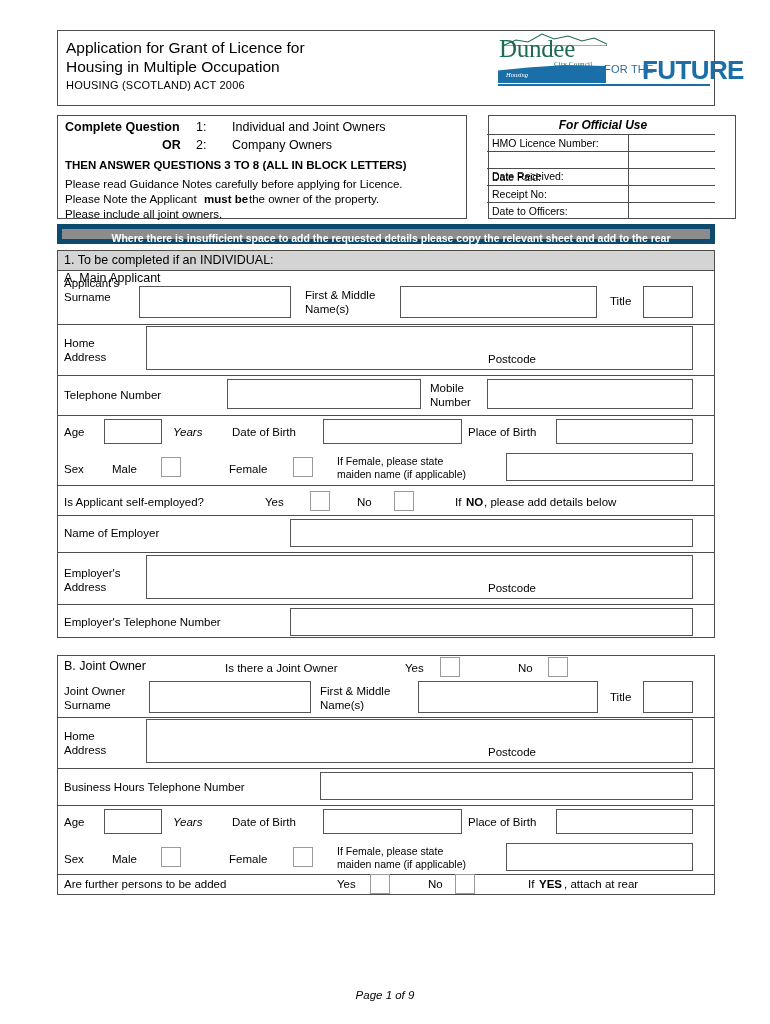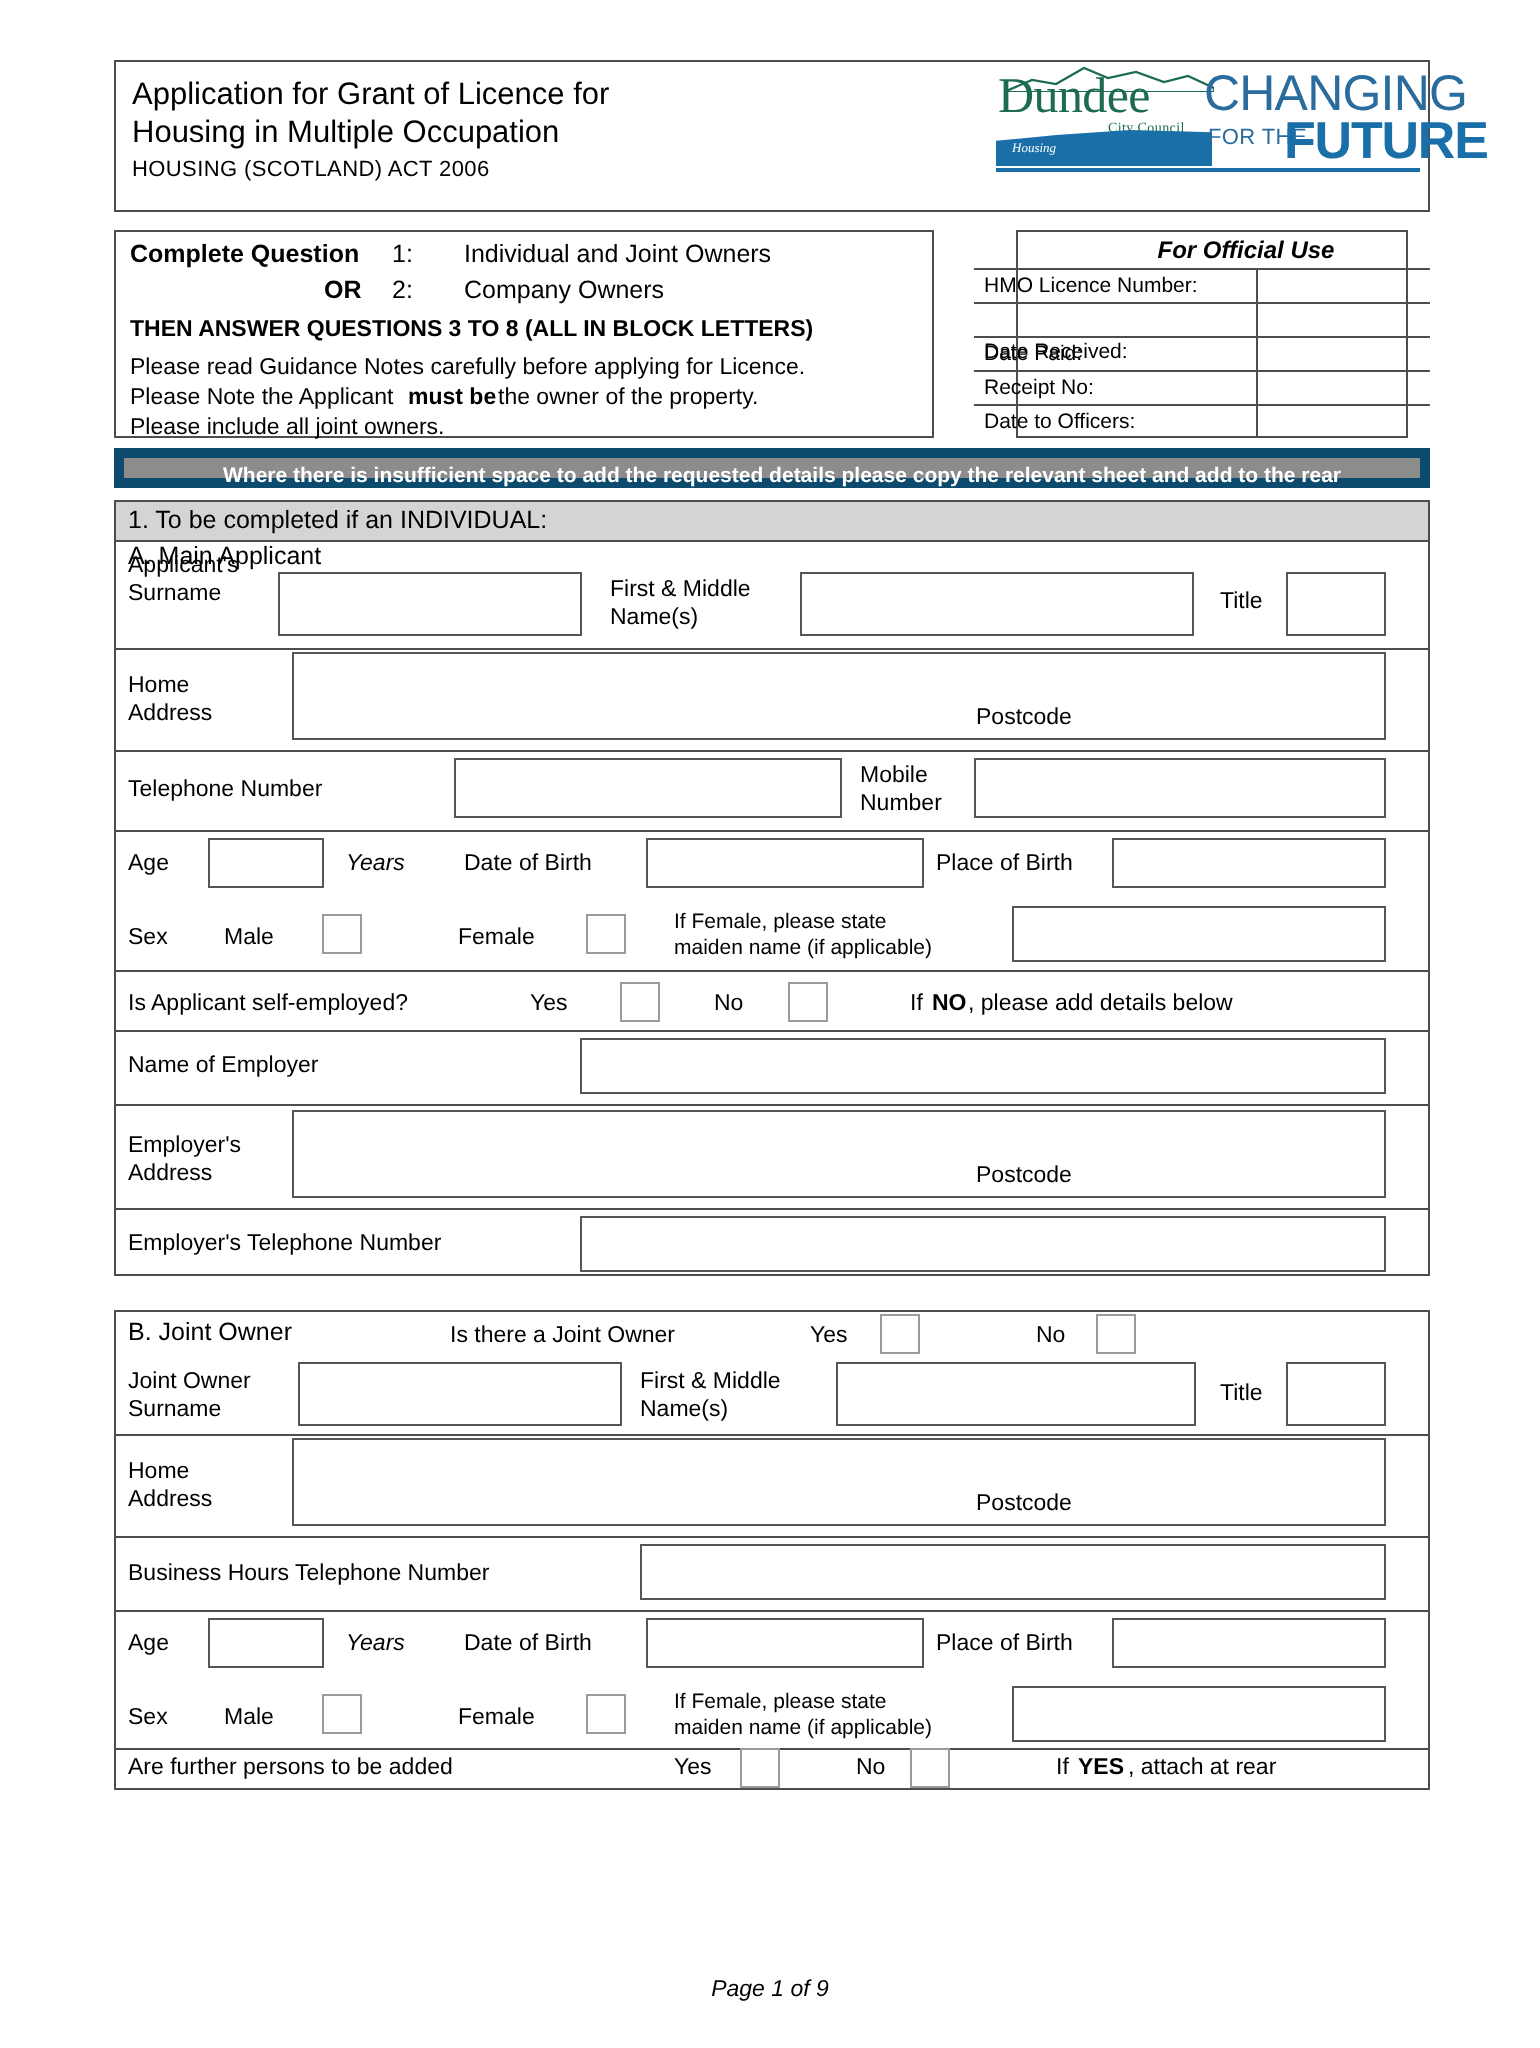--- a/index.html
+++ b/index.html
@@ -120,21 +120,21 @@
   #instr-l2b { left: 196px; top: 138px; font-size: 12.5px; }
   #instr-l2c { left: 232px; top: 138px; font-size: 12.5px; }
   #instr-l3  { left: 65px; top: 158px; font-size: 11.5px; font-weight: bold; }
   #instr-l4  { left: 65px; top: 177px; font-size: 11.5px; }
   #instr-l5a { left: 65px; top: 192px; font-size: 11.5px; }
   #instr-l5b { left: 204px; top: 192px; font-size: 11.5px; font-weight: bold; }
   #instr-l5c { left: 249px; top: 192px; font-size: 11.5px; }
   #instr-l6  { left: 65px; top: 207px; font-size: 11.5px; }
 
   
-  #official-box { left: 508px; top: 115px; width: 196px; height: 104px; }
+  #official-box { left: 488px; top: 115px; width: 248px; height: 104px; }
   #official-title {
     left: 0; top: 0; width: 228px; height: 19px;
     text-align: center; font-size: 12px; font-weight: bold; font-style: italic;
     line-height: 19px; position: absolute;
   }
   .off-row-line { position: absolute; left: 487px; width: 228px; height: 1px; background: #4d4d4d; }
   #off-vline { left: 628px; top: 134px; height: 85px; }
   .off-lbl {
     position: absolute; left: 492px; font-size: 10.5px; line-height: 17px;
   }
@@ -180,21 +180,20 @@
   <div class="lbl" id="title-act">HOUSING (SCOTLAND) ACT 2006</div>
 
   <div id="logo">
     <svg class="logo-hills" viewBox="0 0 105 13" preserveAspectRatio="none">
       <path d="M0 13 L14 7 L26 9 L40 1 L52 6 L66 3 L80 8 L92 5 L105 11 L105 13 Z" fill="none" stroke="#1d6b52" stroke-width="1.1"></path>
     </svg>
     <div id="logo-dundee">Dundee</div>
     <div id="logo-citycouncil">City Council</div>
     <div id="logo-river"></div>
     <div id="logo-housing">Housing</div>
-    <div id="logo-changing">CHANGING</div>
     <div id="logo-forthe">FOR THE</div>
     <div id="logo-future">FUTURE</div>
     <div id="logo-rule"></div>
   </div>
 
   <div class="box" id="instr-box"></div>
   <div class="lbl" id="instr-l1a">Complete Question</div>
   <div class="lbl" id="instr-l1b">1:</div>
   <div class="lbl" id="instr-l1c">Individual and Joint Owners</div>
   <div class="lbl" id="instr-l2a">OR</div>

